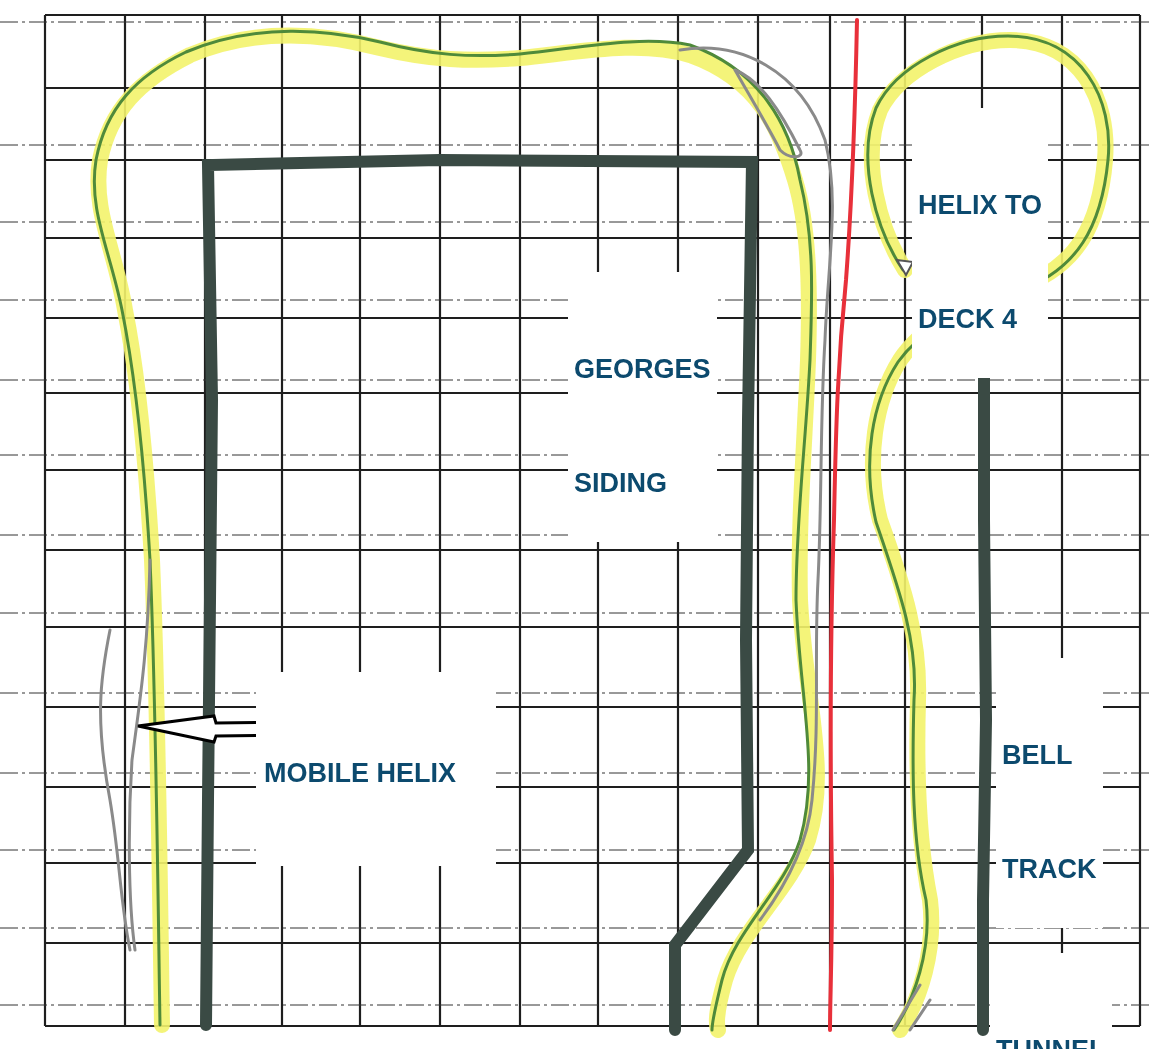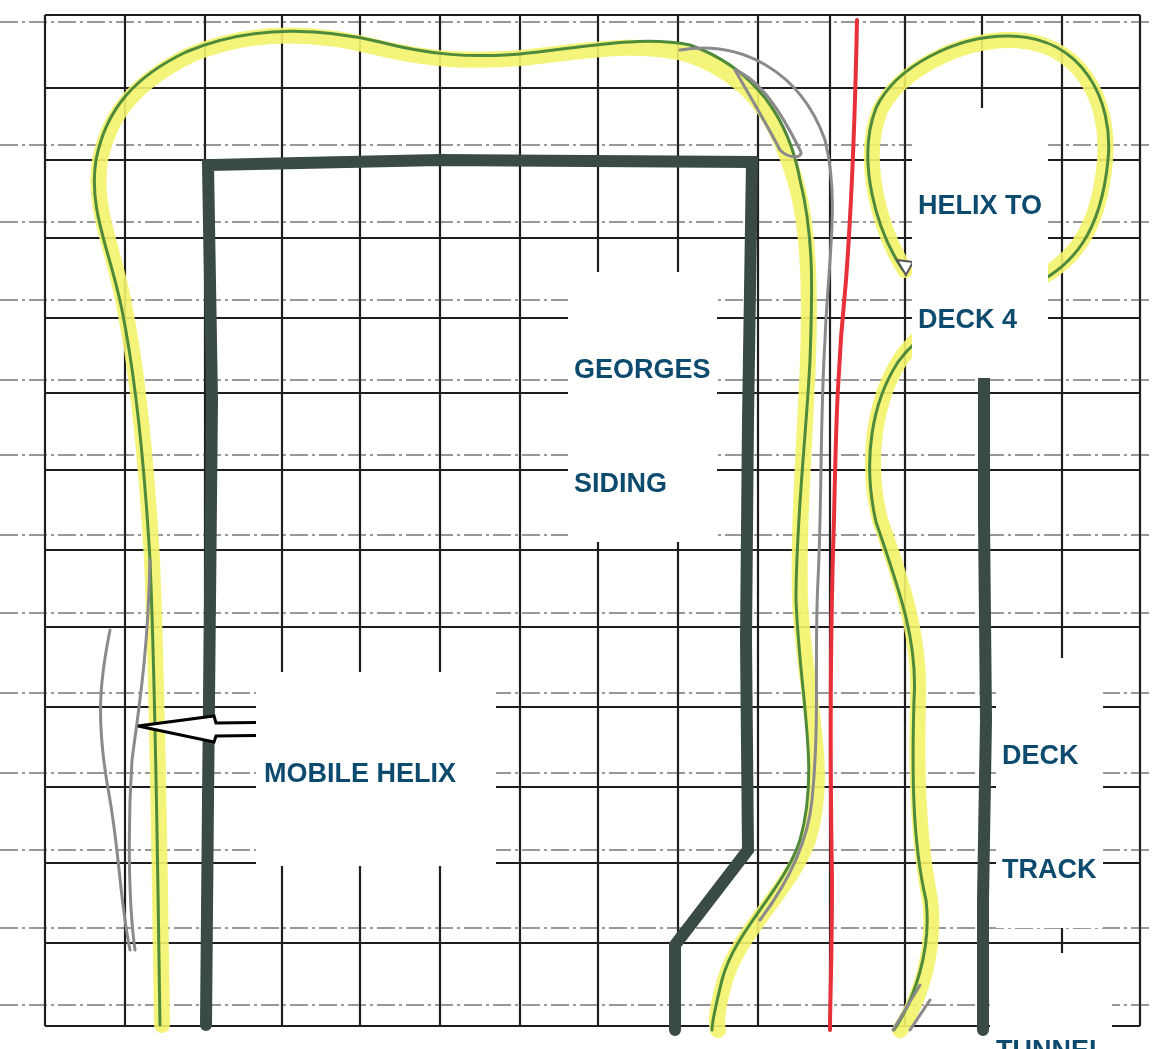--- a/index.html
+++ b/index.html
@@ -113,20 +113,20 @@
 <div id="lbl-georges" class="label">
   <span>GEORGES</span>
   <span>SIDING</span>
 </div>
 
 <div id="lbl-mobile" class="label">
   <span>MOBILE HELIX</span>
 </div>
 
 <div id="lbl-bell" class="label">
-  <span>DECK</span>
+  <span>BELL</span>
   <span>TRACK</span>
 </div>
 
 <div id="lbl-tunnel" class="label">
   <span>TUNNEL</span>
   
 </div>
 
 </body></html>

